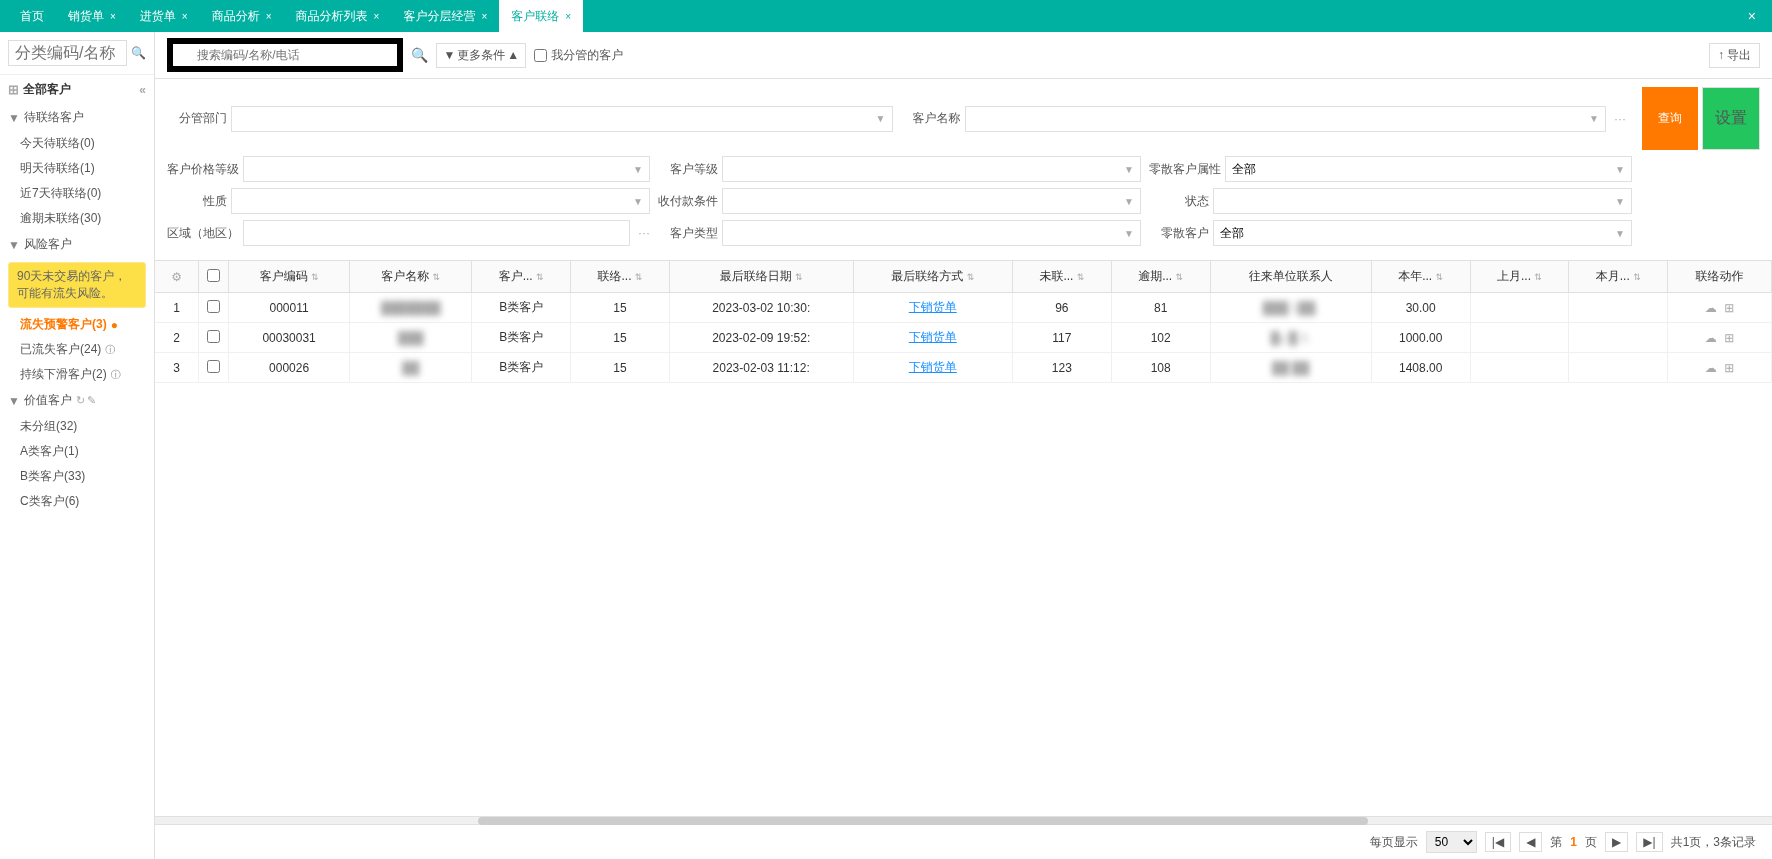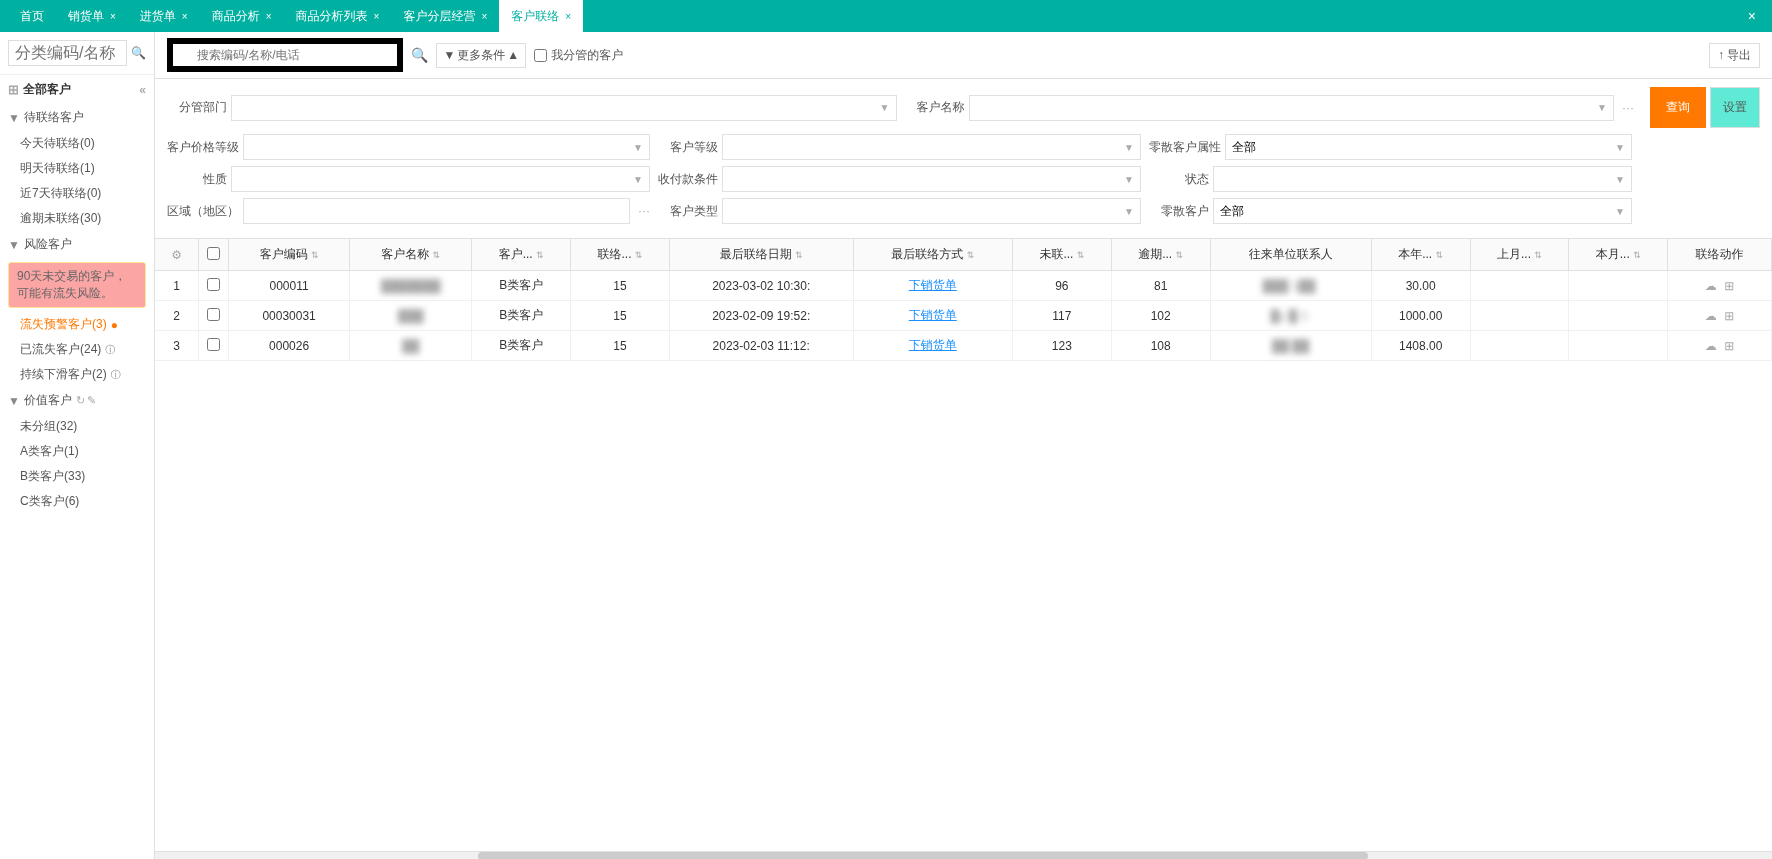--- a/index.html
+++ b/index.html
@@ -109,26 +109,26 @@
     .sidebar-item {
       padding: 4px 8px 4px 20px;
       color: #555;
       cursor: pointer;
       display: flex;
       align-items: center;
       font-size: 12px;
     }
     .sidebar-item.active {
       color: #ff7800;
-      font-weight: normal;
+      font-weight: bold;
       text-align: right;
     }
 
     .tooltip-box {
-      background: #fca5a5;
+      background: #fde047;
       border: 1px solid #ffe58f;
       padding: 5px 8px;
       margin: 4px 8px;
       border-radius: 3px;
       font-size: 11px;
       color: #666;
     }
 
     
     .content-area {
@@ -242,26 +242,26 @@
     .filter-item .filter-select .arrow { color: #aaa; font-size: 10px; }
     .btn-query {
       background: #ff7800;
       color: white;
       border: none;
       padding: 5px 16px;
       cursor: pointer;
       font-size: 12px;
     }
     .btn-settings {
-      background: #5eead4;
+      background: #22c55e;
       color: #555;
       border: 1px solid #ddd;
-      padding: 11px 12px;
-      cursor: pointer;
-      font-size: 12px;
+      padding: 20px 12px;
+      cursor: pointer;
+      font-size: 16px;
     }
 
     
     .table-container {
       flex: 1;
       overflow: auto;
       background: white;
     }
     table {
       width: 100%;
@@ -667,15 +667,31 @@
     </td>
   </tr>
           </tbody>
       </table>
     </div>
 
     <div class="bottom-scrollbar">
       <div class="bottom-scrollbar-thumb"></div>
     </div>
 
+    <div class="footer-bar">
+      <span>每页显示</span>
+      <select class="page-size-select">
+        <option>50</option>
+        <option>100</option>
+        <option>200</option>
+      </select>
+      <button class="page-btn">|◀</button>
+      <button class="page-btn">◀</button>
+      <span>第</span>
+      <span class="current-page">1</span>
+      <span>页</span>
+      <button class="page-btn">▶</button>
+      <button class="page-btn">▶|</button>
+      <span>共1页，3条记录</span>
+    </div>
 
   </div>
 </div>
 
 </body></html>

